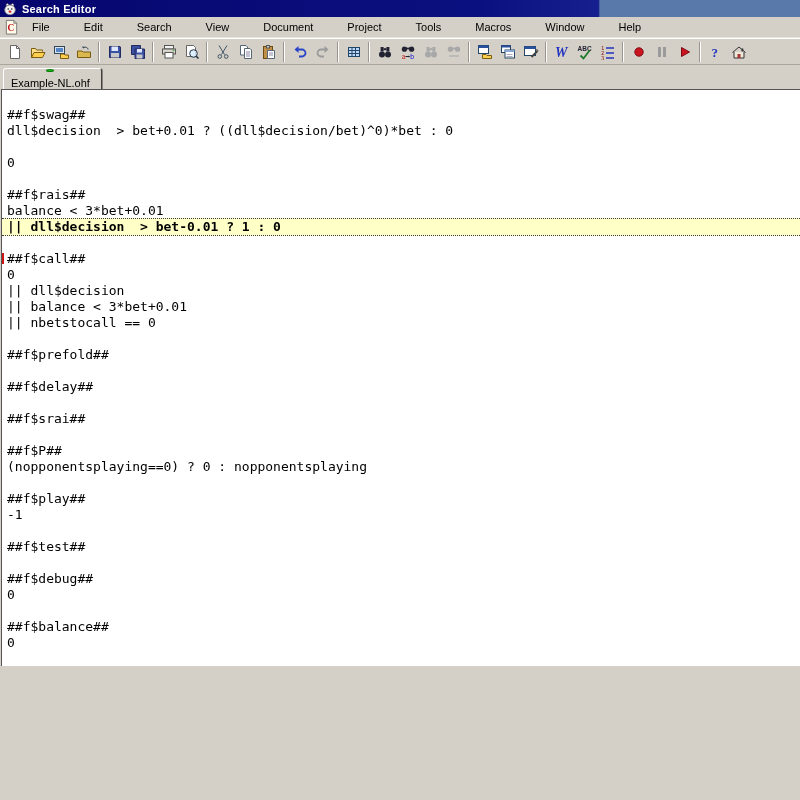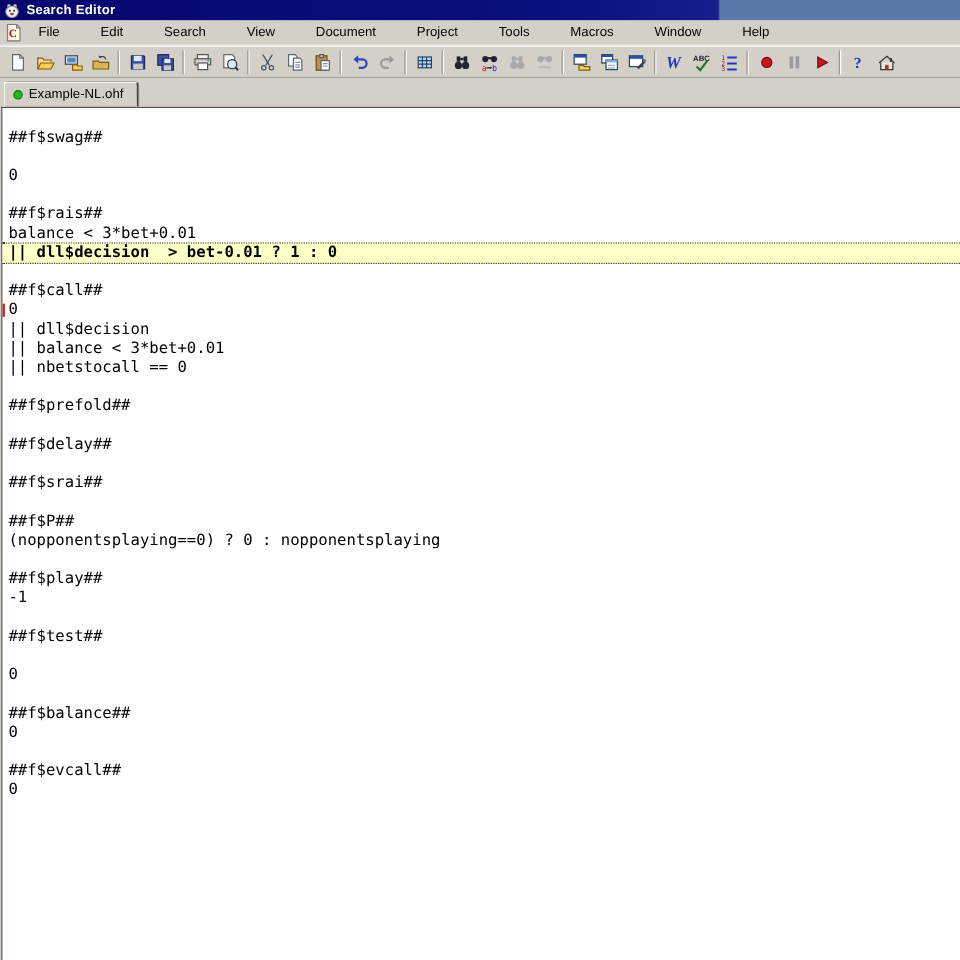--- a/index.html
+++ b/index.html
@@ -34,26 +34,27 @@
   .tbtn svg { width:16px; height:16px; display:block; }
   .tsep { width:2px; height:20px; margin:0 3px; border-left:1px solid #9a968e; border-right:1px solid #fff; }
 
   
   .tabstrip { height:24px; display:flex; align-items:flex-end; background:#d4d0c8; padding-left:3px; }
   .tab {
     height:21px; display:flex; align-items:center; gap:5px; padding:0 11px 0 7px;
     background:#d4d0c8; border-top:1px solid #fff; border-left:1px solid #fff;
     border-right:1px solid #404040; border-radius:3px 3px 0 0; font-size:11px; color:#000;
     box-shadow:1px 0 0 #8a867e;
+    flex-direction:column;
   }
   .tab .dot { width:8px; height:8px; border-radius:50%; background:var(--dot,#1cc01c); border:1px solid #0a7a0a; }
 
   
   .editor {
-    position:relative; height:711px; background:#fff;
+    position:relative; height:577px; background:#fff;
     border-top:1px solid #555; border-left:1px solid #555; margin-left:1px;
     font-family:"DejaVu Sans Mono","Liberation Mono",monospace;
     font-size:13px; line-height:16px; color:#000; cursor:text; overflow:hidden;
   }
   .lines { padding-top:17px; }
   .line { height:16px; line-height:16px; white-space:pre; padding-left:5px; }
   .line.hl {
     background:var(--hl,#ffffc8);
     border-top:1px dotted #3a3a3a; border-bottom:1px dotted #3a3a3a;
     margin-top:-1px; margin-bottom:-1px; height:18px; line-height:16px;font-weight:bold;
@@ -320,20 +321,21 @@
 <div class="tabstrip">
   <div class="tab">
     <span class="dot"></span>
     <span>Example-NL.ohf</span>
   </div>
 </div>
 
 <div class="editor" id="editor">
   <div class="lines" id="lines">
       <div class="line">##f$swag##</div>
+      <div class="line">dll$decision  &gt; bet+0.01 ? ((dll$decision/bet)^0)*bet : 0</div>
       <div class="line"></div>
       <div class="line">0</div>
       <div class="line"></div>
       <div class="line">##f$rais##</div>
       <div class="line">balance &lt; 3*bet+0.01</div>
       <div class="line hl">|| dll$decision  &gt; bet-0.01 ? 1 : 0</div>
       <div class="line"></div>
       <div class="line">##f$call##</div>
       <div class="line">0</div>
       <div class="line">|| dll$decision</div>
@@ -347,20 +349,21 @@
       <div class="line">##f$srai##</div>
       <div class="line"></div>
       <div class="line">##f$P##</div>
       <div class="line">(nopponentsplaying==0) ? 0 : nopponentsplaying</div>
       <div class="line"></div>
       <div class="line">##f$play##</div>
       <div class="line">-1</div>
       <div class="line"></div>
       <div class="line">##f$test##</div>
       <div class="line"></div>
+      <div class="line">##f$debug##</div>
       <div class="line">0</div>
       <div class="line"></div>
       <div class="line">##f$balance##</div>
       <div class="line">0</div>
       <div class="line"></div>
       <div class="line">##f$evcall##</div>
       <div class="line">0</div>
     </div>
   <div class="caret" id="caret" style="top: 163px; left: 0px;"></div>
 </div>

